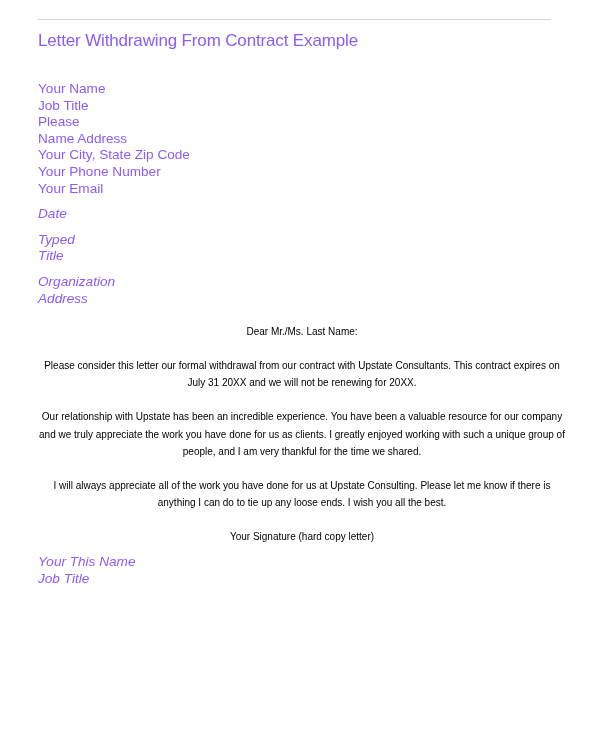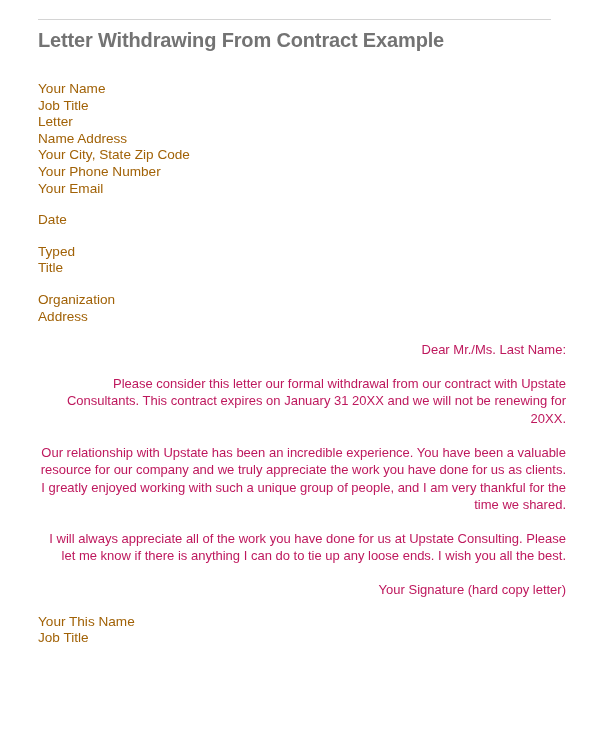--- a/index.html
+++ b/index.html
@@ -33,70 +33,70 @@
   }
 
   .content {
     position: absolute;
     left: 38px;
     top: 30px;
     width: 528px;
   }
 
   .doc-title {
-    font-size: 20px;
-    font-weight: bold;
+    font-size: 17px;
+    font-weight: normal;
     letter-spacing: -0.15px;
     line-height: 21px;
-    color: #737373;
+    color: #8b5cf6;
     margin: 0 0 0 0;
     white-space: nowrap;
   }
 
   .block {
     margin-top: 16px;
     font-size: 13.6px;
     line-height: 16.6px;
-    color: #a16207;
+    color: #8b5cf6;
   }
 
   .block .line {
     display: block;
     white-space: pre;
   }
 
   .para {
     margin-top: 16px;
-    font-size: 13px;
+    font-size: 10px;
     line-height: 17.6px;
-    color: #be185d;
+    color: #000000;
     width: 528px;
-    text-align: right;
+    text-align: center;
   }
 
   
   .gap-title   { margin-top: 30px; }
-  .gap-block   { margin-top: 15px; }
+  .gap-block   { margin-top: 9px; font-style: italic; }
   .gap-para    { margin-top: 16px; }
 </style>
 </head>
 <body>
 
 <div class="page">
 
   <div class="doc-rule"></div>
 
   <div class="content">
 
     <h1 class="doc-title">Letter Withdrawing From Contract Example</h1>
 
     <div class="block gap-title">
       <span class="line">Your Name</span>
       <span class="line">Job Title</span>
-      <span class="line">Letter</span>
+      <span class="line">Please</span>
       <span class="line">Name Address</span>
       <span class="line">Your City, State Zip Code</span>
       <span class="line">Your Phone Number</span>
       <span class="line">Your Email</span>
     </div>
 
     <div class="block gap-block">
       <span class="line">Date</span>
     </div>
 
@@ -105,21 +105,21 @@
       <span class="line">Title</span>
     </div>
 
     <div class="block gap-block">
       <span class="line">Organization</span>
       <span class="line">Address</span>
     </div>
 
     <div class="para gap-para">Dear Mr./Ms. Last Name:</div>
 
-    <div class="para gap-para">Please consider this letter our formal withdrawal from our contract with Upstate Consultants. This contract expires on January 31 20XX and we will not be renewing for 20XX.</div>
+    <div class="para gap-para">Please consider this letter our formal withdrawal from our contract with Upstate Consultants. This contract expires on July 31 20XX and we will not be renewing for 20XX.</div>
 
     <div class="para gap-para">Our relationship with Upstate has been an incredible experience. You have been a valuable resource for our company and we truly appreciate the work you have done for us as clients. I greatly enjoyed working with such a unique group of people, and I am very thankful for the time we shared.</div>
 
     <div class="para gap-para">I will always appreciate all of the work you have done for us at Upstate Consulting. Please let me know if there is anything I can do to tie up any loose ends. I wish you all the best.</div>
 
 
     <div class="para gap-para">Your Signature (hard copy letter)</div>
 
     <div class="block gap-block">
       <span class="line">Your This Name</span>

